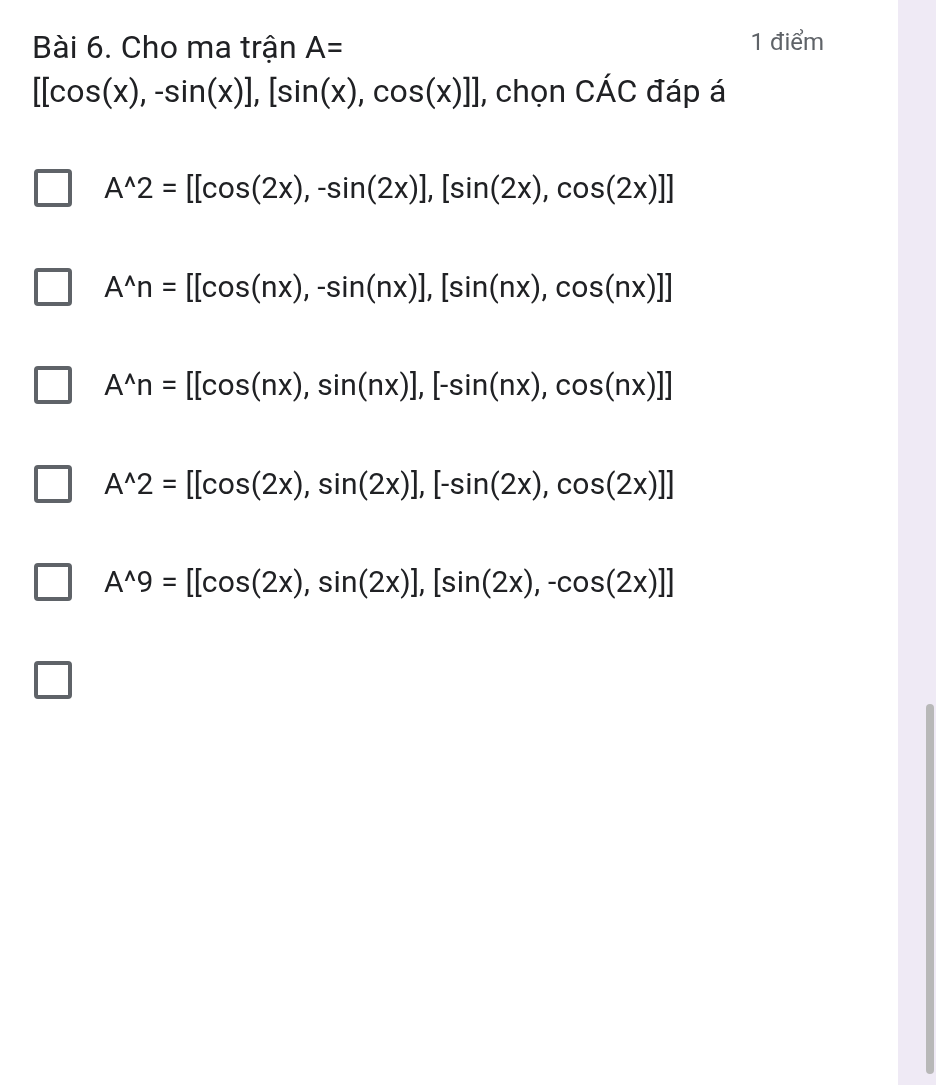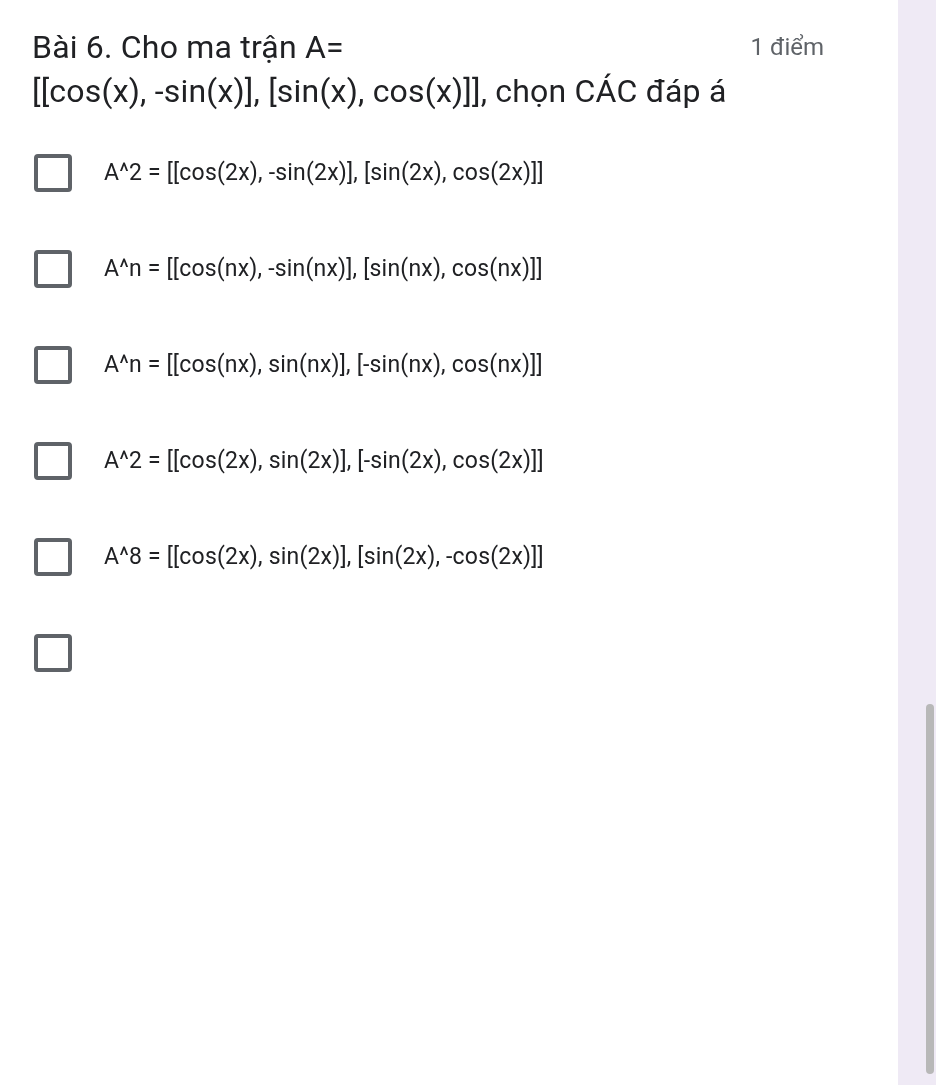--- a/index.html
+++ b/index.html
@@ -18,41 +18,41 @@
     .card {
       background: #ffffff;
       width: 898px;
       height: 1085px;
       padding: 28px 32px;
       position: relative;
     }
     .header-row {
       display: flex;
       justify-content: space-between;
-      align-items: center;
+      align-items: flex-start;
       margin-bottom: 6px;
     }
     .question-title {
       font-size: 32px;
       color: #202124;
       letter-spacing: 0.2px;
       font-weight: 400;
     }
     .points {
       font-size: 24px;
       color: #5f6368;
       font-weight: 400;
       margin-right: 42px;
     }
     .question-body {
       font-size: 32px;
       color: #202124;
       letter-spacing: 0.2px;
       font-weight: 400;
-      margin-bottom: 44px;
+      margin-bottom: 58px;
       white-space: nowrap;
     }
     .options {
       display: flex;
       flex-direction: column;
       gap: 58px;
     }
     .option-row {
       display: flex;
       align-items: center;
@@ -60,21 +60,21 @@
     }
     .checkbox {
       width: 38px;
       height: 38px;
       border: 4px solid #5f6368;
       border-radius: 4px;
       flex-shrink: 0;
       margin-left: 2px;
     }
     .option-label {
-      font-size: 23px;
+      font-size: 30px;
       color: #202124;
       line-height: 1.35;
       max-width: 640px;
       letter-spacing: 0.2px;
     }
     .scrollbar {
       position: absolute;
       right: 2px;
       top: 704px;
       width: 8px;
@@ -105,21 +105,21 @@
     <div class="option-row">
       <div class="checkbox"></div>
       <div class="option-label">A^n = [[cos(nx), sin(nx)], [-sin(nx), cos(nx)]]</div>
     </div>
     <div class="option-row">
       <div class="checkbox"></div>
       <div class="option-label">A^2 = [[cos(2x), sin(2x)], [-sin(2x), cos(2x)]]</div>
     </div>
     <div class="option-row">
       <div class="checkbox"></div>
-      <div class="option-label">A^8 = [[cos(2x), sin(2x)], [sin(2x), -cos(2x)]]</div>
+      <div class="option-label">A^9 = [[cos(2x), sin(2x)], [sin(2x), -cos(2x)]]</div>
     </div>
     <div class="option-row">
       <div class="checkbox"></div>
     </div>
   </div>
 </div>
 
 <div class="scrollbar"></div>
 
 </body></html>

